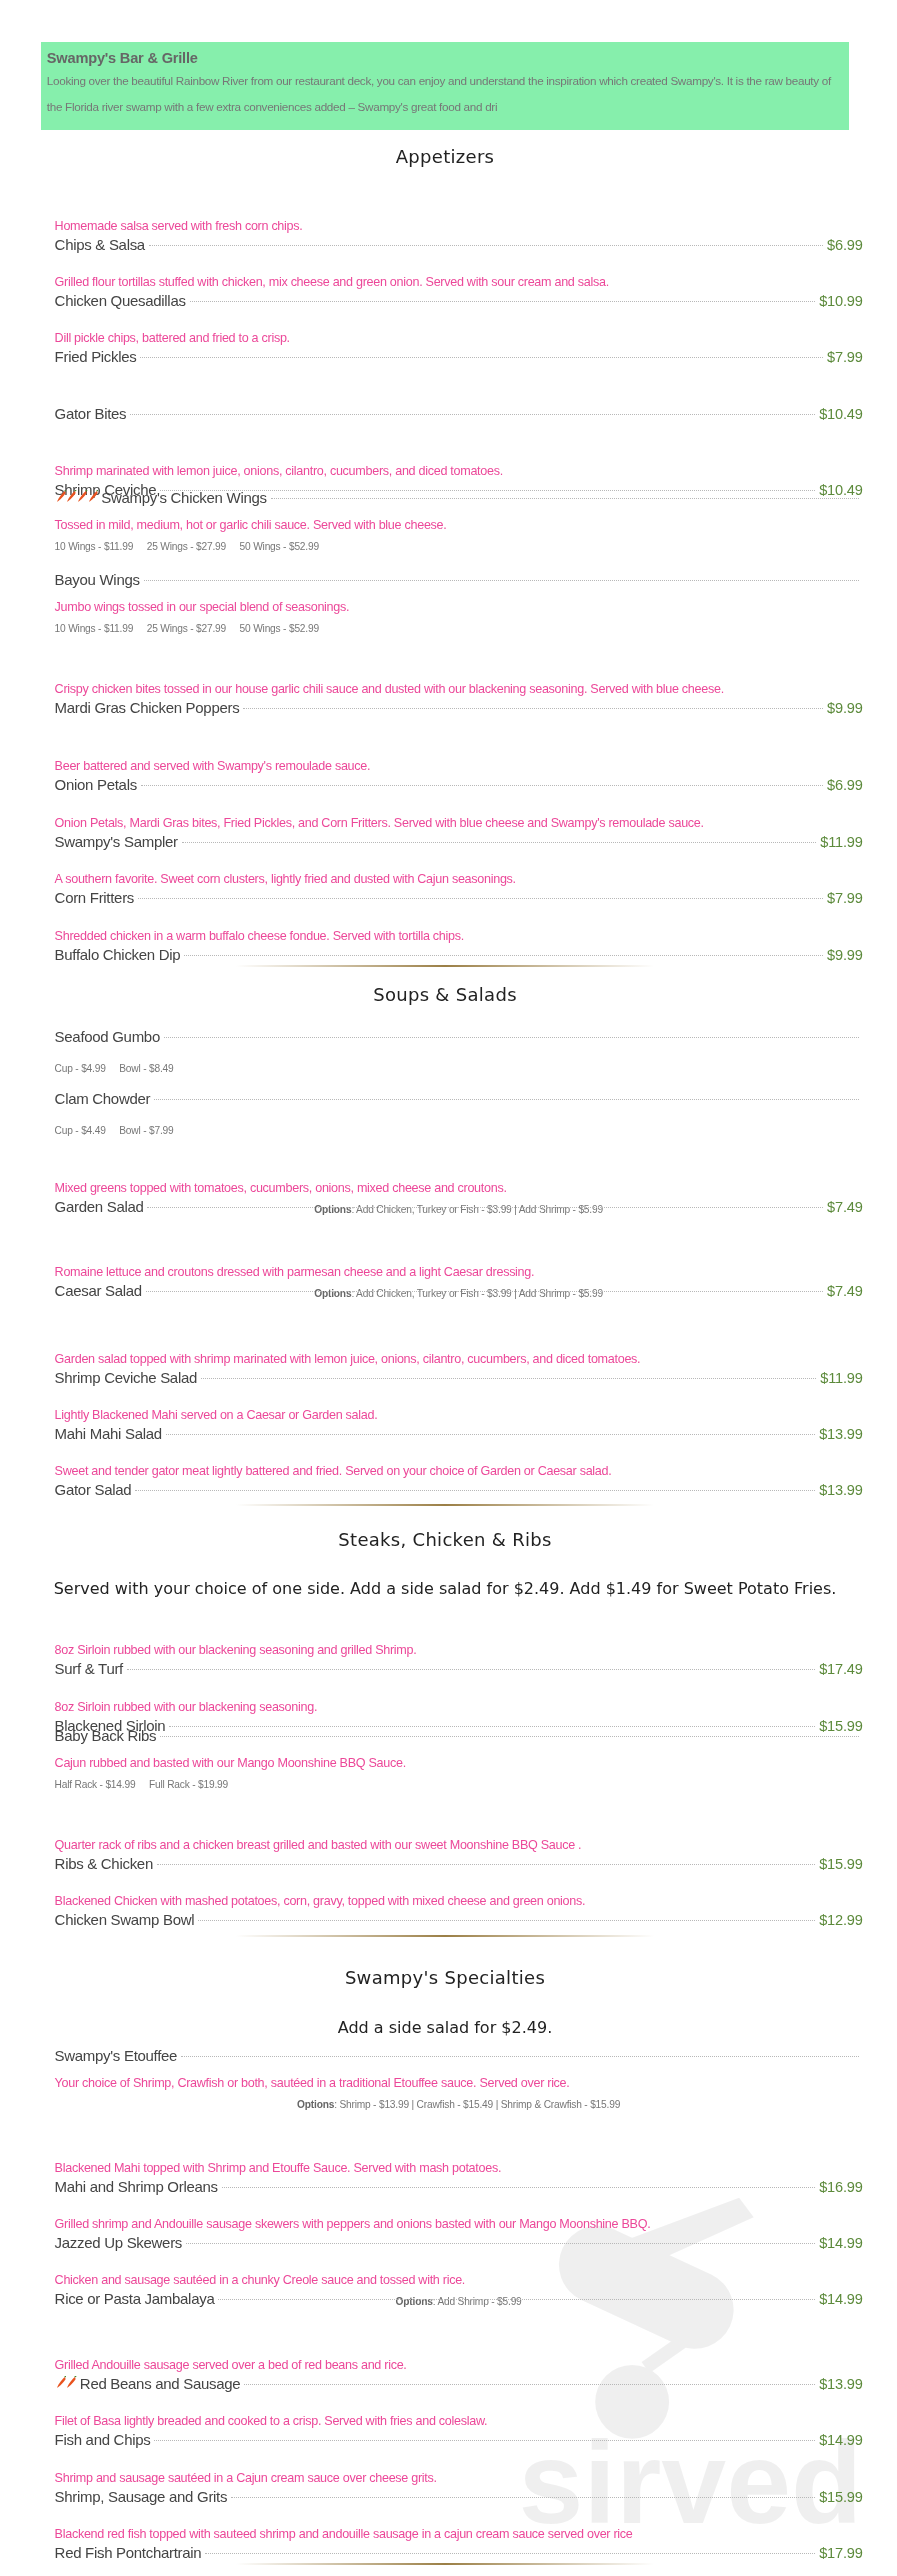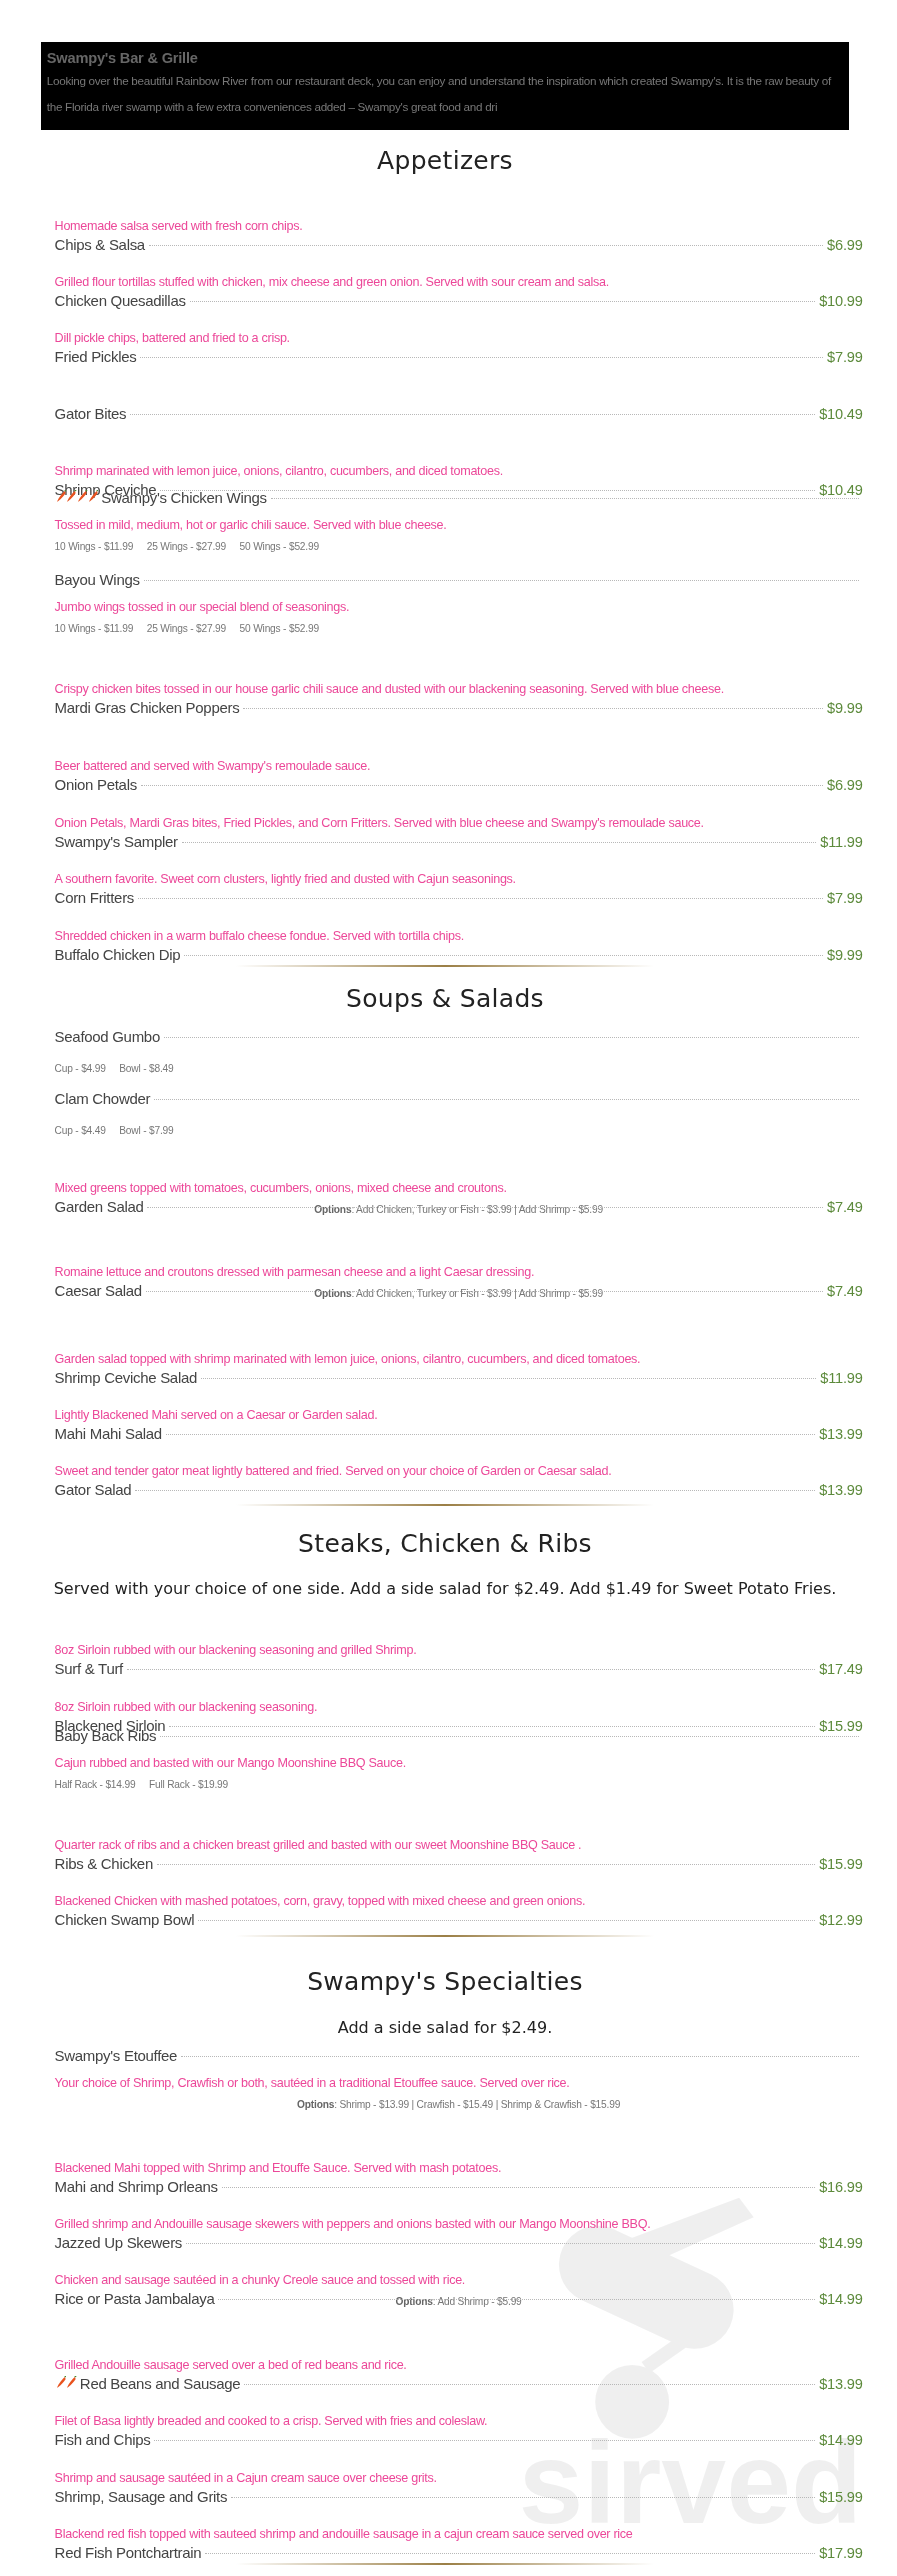--- a/index.html
+++ b/index.html
@@ -1,23 +1,23 @@
 <!DOCTYPE html>
 <html><head>
 <meta charset="utf-8">
 <style>
   html, body { margin:0; padding:0; background:#ffffff; }
   body { width:898px; min-height:2576px; position:relative; overflow:hidden;
          font-family:"Liberation Sans", sans-serif; color:#555; }
   .wrap { position:absolute; left:41px; top:0; width:808px; }
-  .intro { margin-top:42px; background:#000000; padding:5.8px 5.8px 5.8px 5.8px; height:76px; }
+  .intro { margin-top:42px; background:#86efac; padding:5.8px 5.8px 5.8px 5.8px; height:76px; }
   .intro h1 { margin:1.9px 0 1.9px 0; font-size:14.6px; font-weight:bold; color:#666; letter-spacing:-0.2px; }
   .intro p { margin:0; font-size:11.7px; line-height:26px; color:#777; letter-spacing:-0.3px; }
   .section-title { text-align:center; font-family:"DejaVu Sans", sans-serif; font-weight:normal;
-      color:#222; font-size:25px; letter-spacing:0.3px; margin:0; }
+      color:#222; font-size:18px; letter-spacing:0.3px; margin:0; }
   .section-sub { text-align:center; font-family:"DejaVu Sans", sans-serif; font-size:16px; color:#222; margin:0; }
   .item { position:relative; padding:0 13.6px; }
   .row { display:flex; align-items:baseline; height:25px; }
   .name { font-size:15px; color:#444; white-space:nowrap; letter-spacing:-0.3px; }
   .dots { flex:1; margin:0 3.9px; border-bottom:1.9px dotted #b8b8b8; height:0; position:relative; top:-3.9px; }
   .price { font-size:14.6px; color:#5c8a3b; white-space:nowrap; letter-spacing:-0.2px;margin-top:47px; }
   .desc { font-size:12.6px; color:#ec4899; line-height:19.4px; letter-spacing:-0.3px; margin:1.9px 0 0 0; }
   .sizes { font-size:10.2px; color:#777; margin-top:5.8px; letter-spacing:-0.2px; }
   .sizes span { margin-right:13.6px; }
   .options { font-size:10.2px; color:#777; text-align:center; margin-top:5.8px; letter-spacing:-0.2px; }

